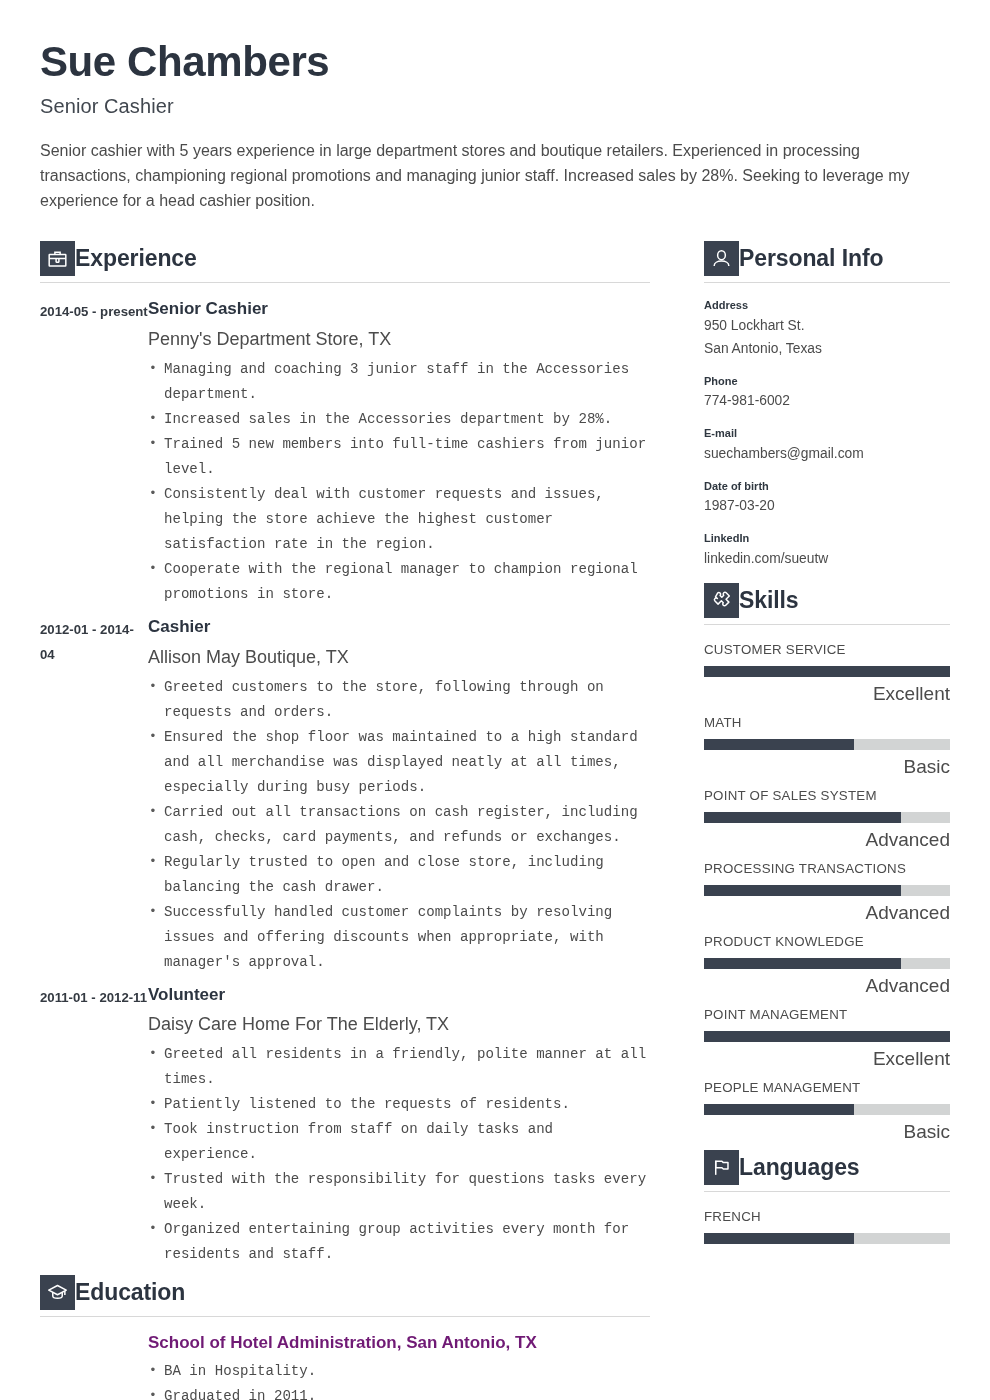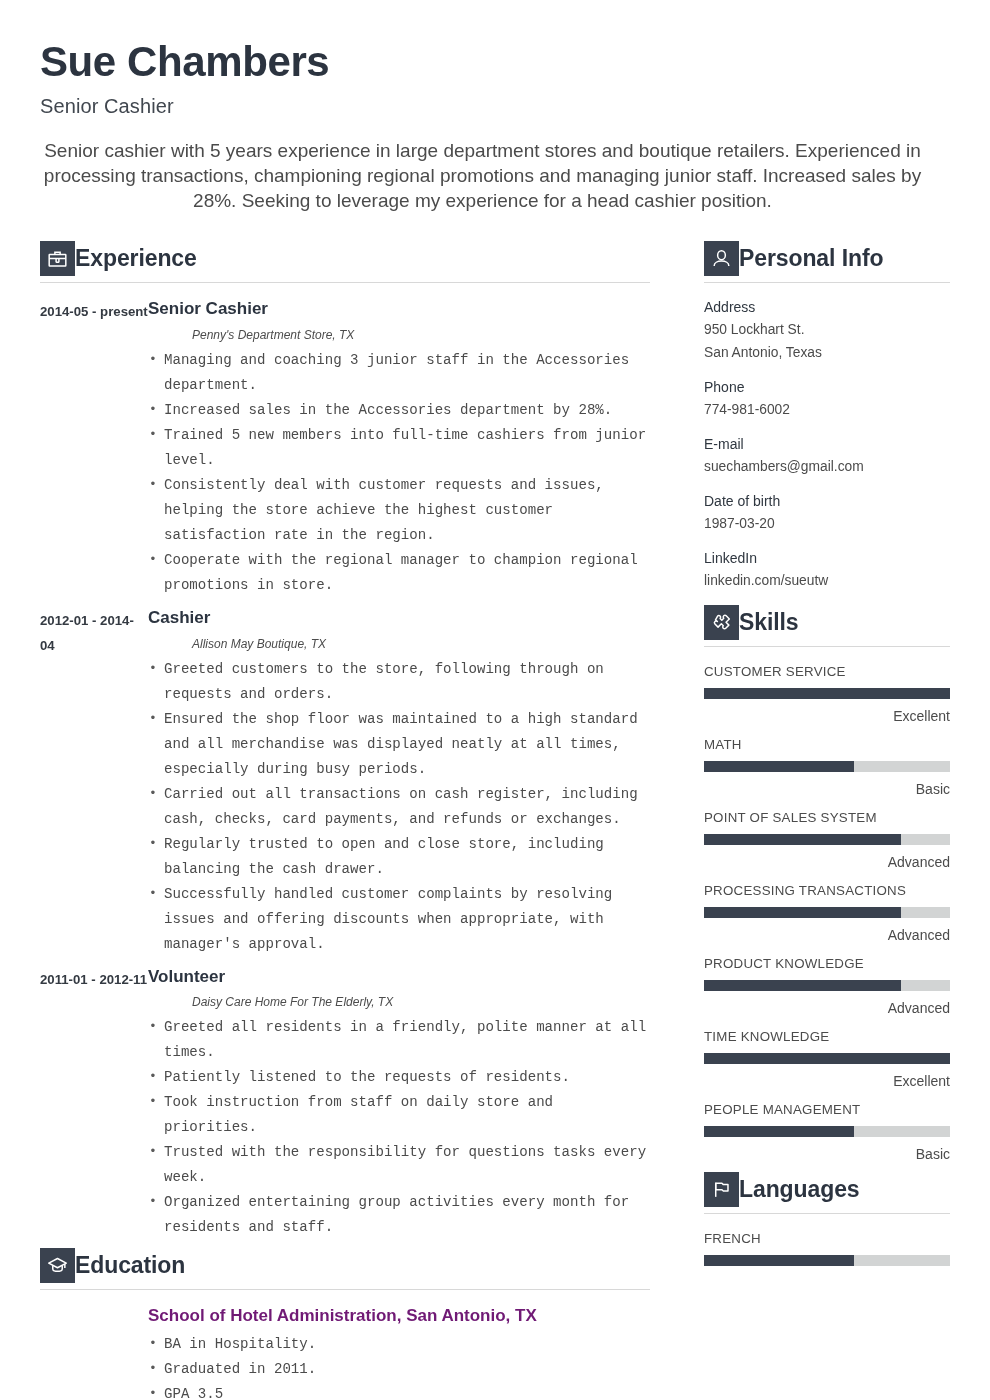--- a/index.html
+++ b/index.html
@@ -37,26 +37,26 @@
 
   .job-title {
     font-size: 20px;
     font-weight: normal;
     color: #41474f;
     margin-top: 10px;
     letter-spacing: 0.1px;
   }
 
   .summary {
-    font-size: 19px;
+    font-size: 16px;
     line-height: 25px;
     color: #4b4b4b;
     margin-top: 20px;
     max-width: 885px;
-    text-align: center;
+    text-align: left;
   }
 
   
   .columns {
     display: flex;
     align-items: flex-start;
     gap: 0;
   }
 
   .col-main { width: 640px; padding-right: 30px; }
@@ -115,26 +115,24 @@
   .entry-body { flex: 1 1 auto; }
 
   .entry-role {
     font-size: 17px;
     font-weight: bold;
     color: #2c3440;
     line-height: 1.4;
   }
 
   .entry-org {
-    font-size: 12px;
-    font-style: italic;
+    font-size: 18px;
     color: #4c4c4c;
     margin-top: 5px;
     line-height: 1.5;
-    margin-left: 44px;
   }
 
   .bullets { list-style: none; margin-top: 4px; }
 
   .bullets li {
     position: relative;
     padding-left: 16px;
     font-size: 14.1px;
     line-height: 25px;
     color: #4b4b4b;
@@ -157,22 +155,22 @@
     line-height: 1.4;
     margin-bottom: 4px;
   }
 
   
   .side-section { margin-bottom: 4px; }
 
   .side-field { margin-bottom: 13px; }
 
   .side-label {
-    font-size: 14px;
-    font-weight: normal;
+    font-size: 11px;
+    font-weight: bold;
     color: #2f3740;
     line-height: 1.5;
   }
   .side-value {
     font-size: 13.8px;
     color: #4b4b4b;
     line-height: 23px;
   }
 
   
@@ -191,21 +189,21 @@
     background: #d2d4d4;
     width: 100%;
     position: relative;
   }
   .bar-fill {
     height: 100%;
     background: #3a424f;
   }
 
   .skill-level {
-    font-size: 14px;
+    font-size: 19px;
     color: #4b4b4b;
     text-align: right;
     line-height: 22px;
     margin-top: 6px;
   }
 </style>
 </head>
 <body>
 
 <div class="page">
@@ -265,21 +263,21 @@
         </div>
 
         <div class="entry">
           <div class="entry-date">2011-01 - 2012-11</div>
           <div class="entry-body">
             <div class="entry-role">Volunteer</div>
             <div class="entry-org">Daisy Care Home For The Elderly, TX</div>
             <ul class="bullets">
               <li>Greeted all residents in a friendly, polite manner at all times.</li>
               <li>Patiently listened to the requests of residents.</li>
-              <li>Took instruction from staff on daily store and priorities.</li>
+              <li>Took instruction from staff on daily tasks and experience.</li>
               <li>Trusted with the responsibility for questions tasks every week.</li>
               <li>Organized entertaining group activities every month for residents and staff.</li>
             </ul>
           </div>
         </div>
       </div>
 
       <div class="section">
         <div class="section-head">
           <span class="sec-icon">
@@ -414,21 +412,21 @@
 
         <div class="skill">
           <div class="skill-name">PRODUCT KNOWLEDGE</div>
           <div class="bar-track">
             <div class="bar-fill" style="width: 80%;"></div>
           </div>
           <div class="skill-level">Advanced</div>
         </div>
 
         <div class="skill">
-          <div class="skill-name">TIME KNOWLEDGE</div>
+          <div class="skill-name">POINT MANAGEMENT</div>
           <div class="bar-track">
             <div class="bar-fill" style="width: 100%;"></div>
           </div>
           <div class="skill-level">Excellent</div>
         </div>
 
         <div class="skill">
           <div class="skill-name">PEOPLE MANAGEMENT</div>
           <div class="bar-track">
             <div class="bar-fill" style="width: 61%;"></div>

